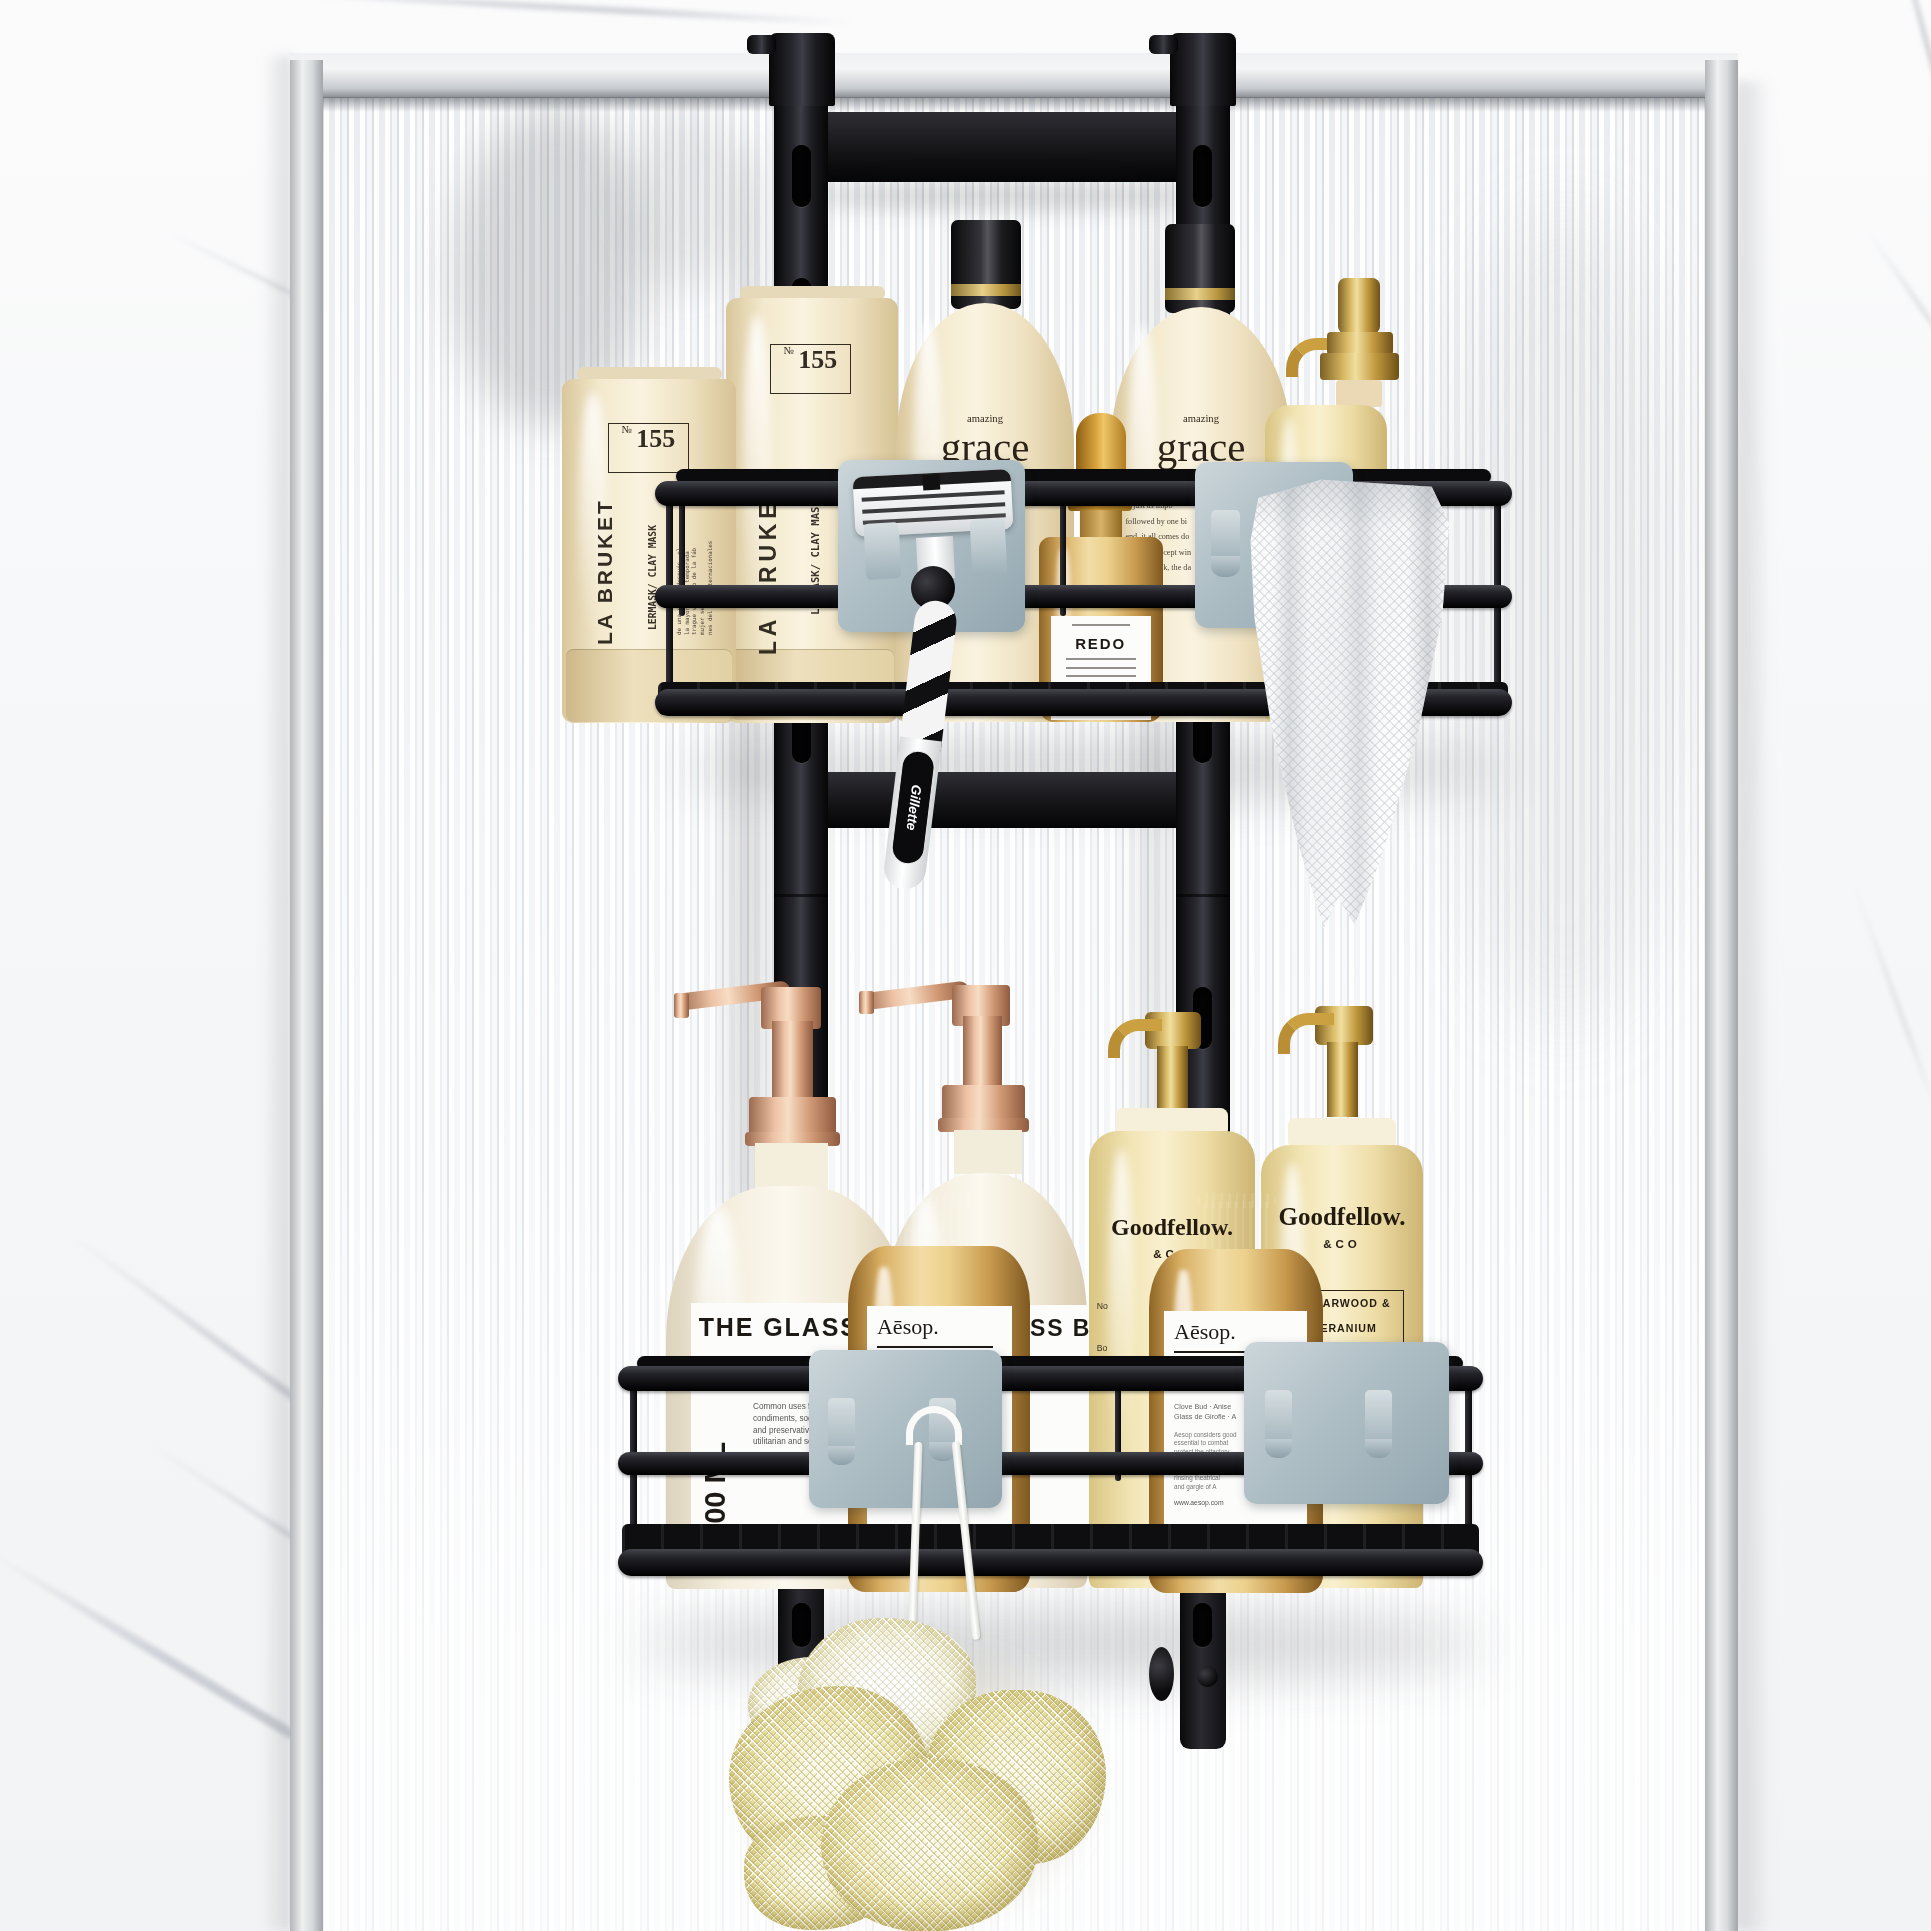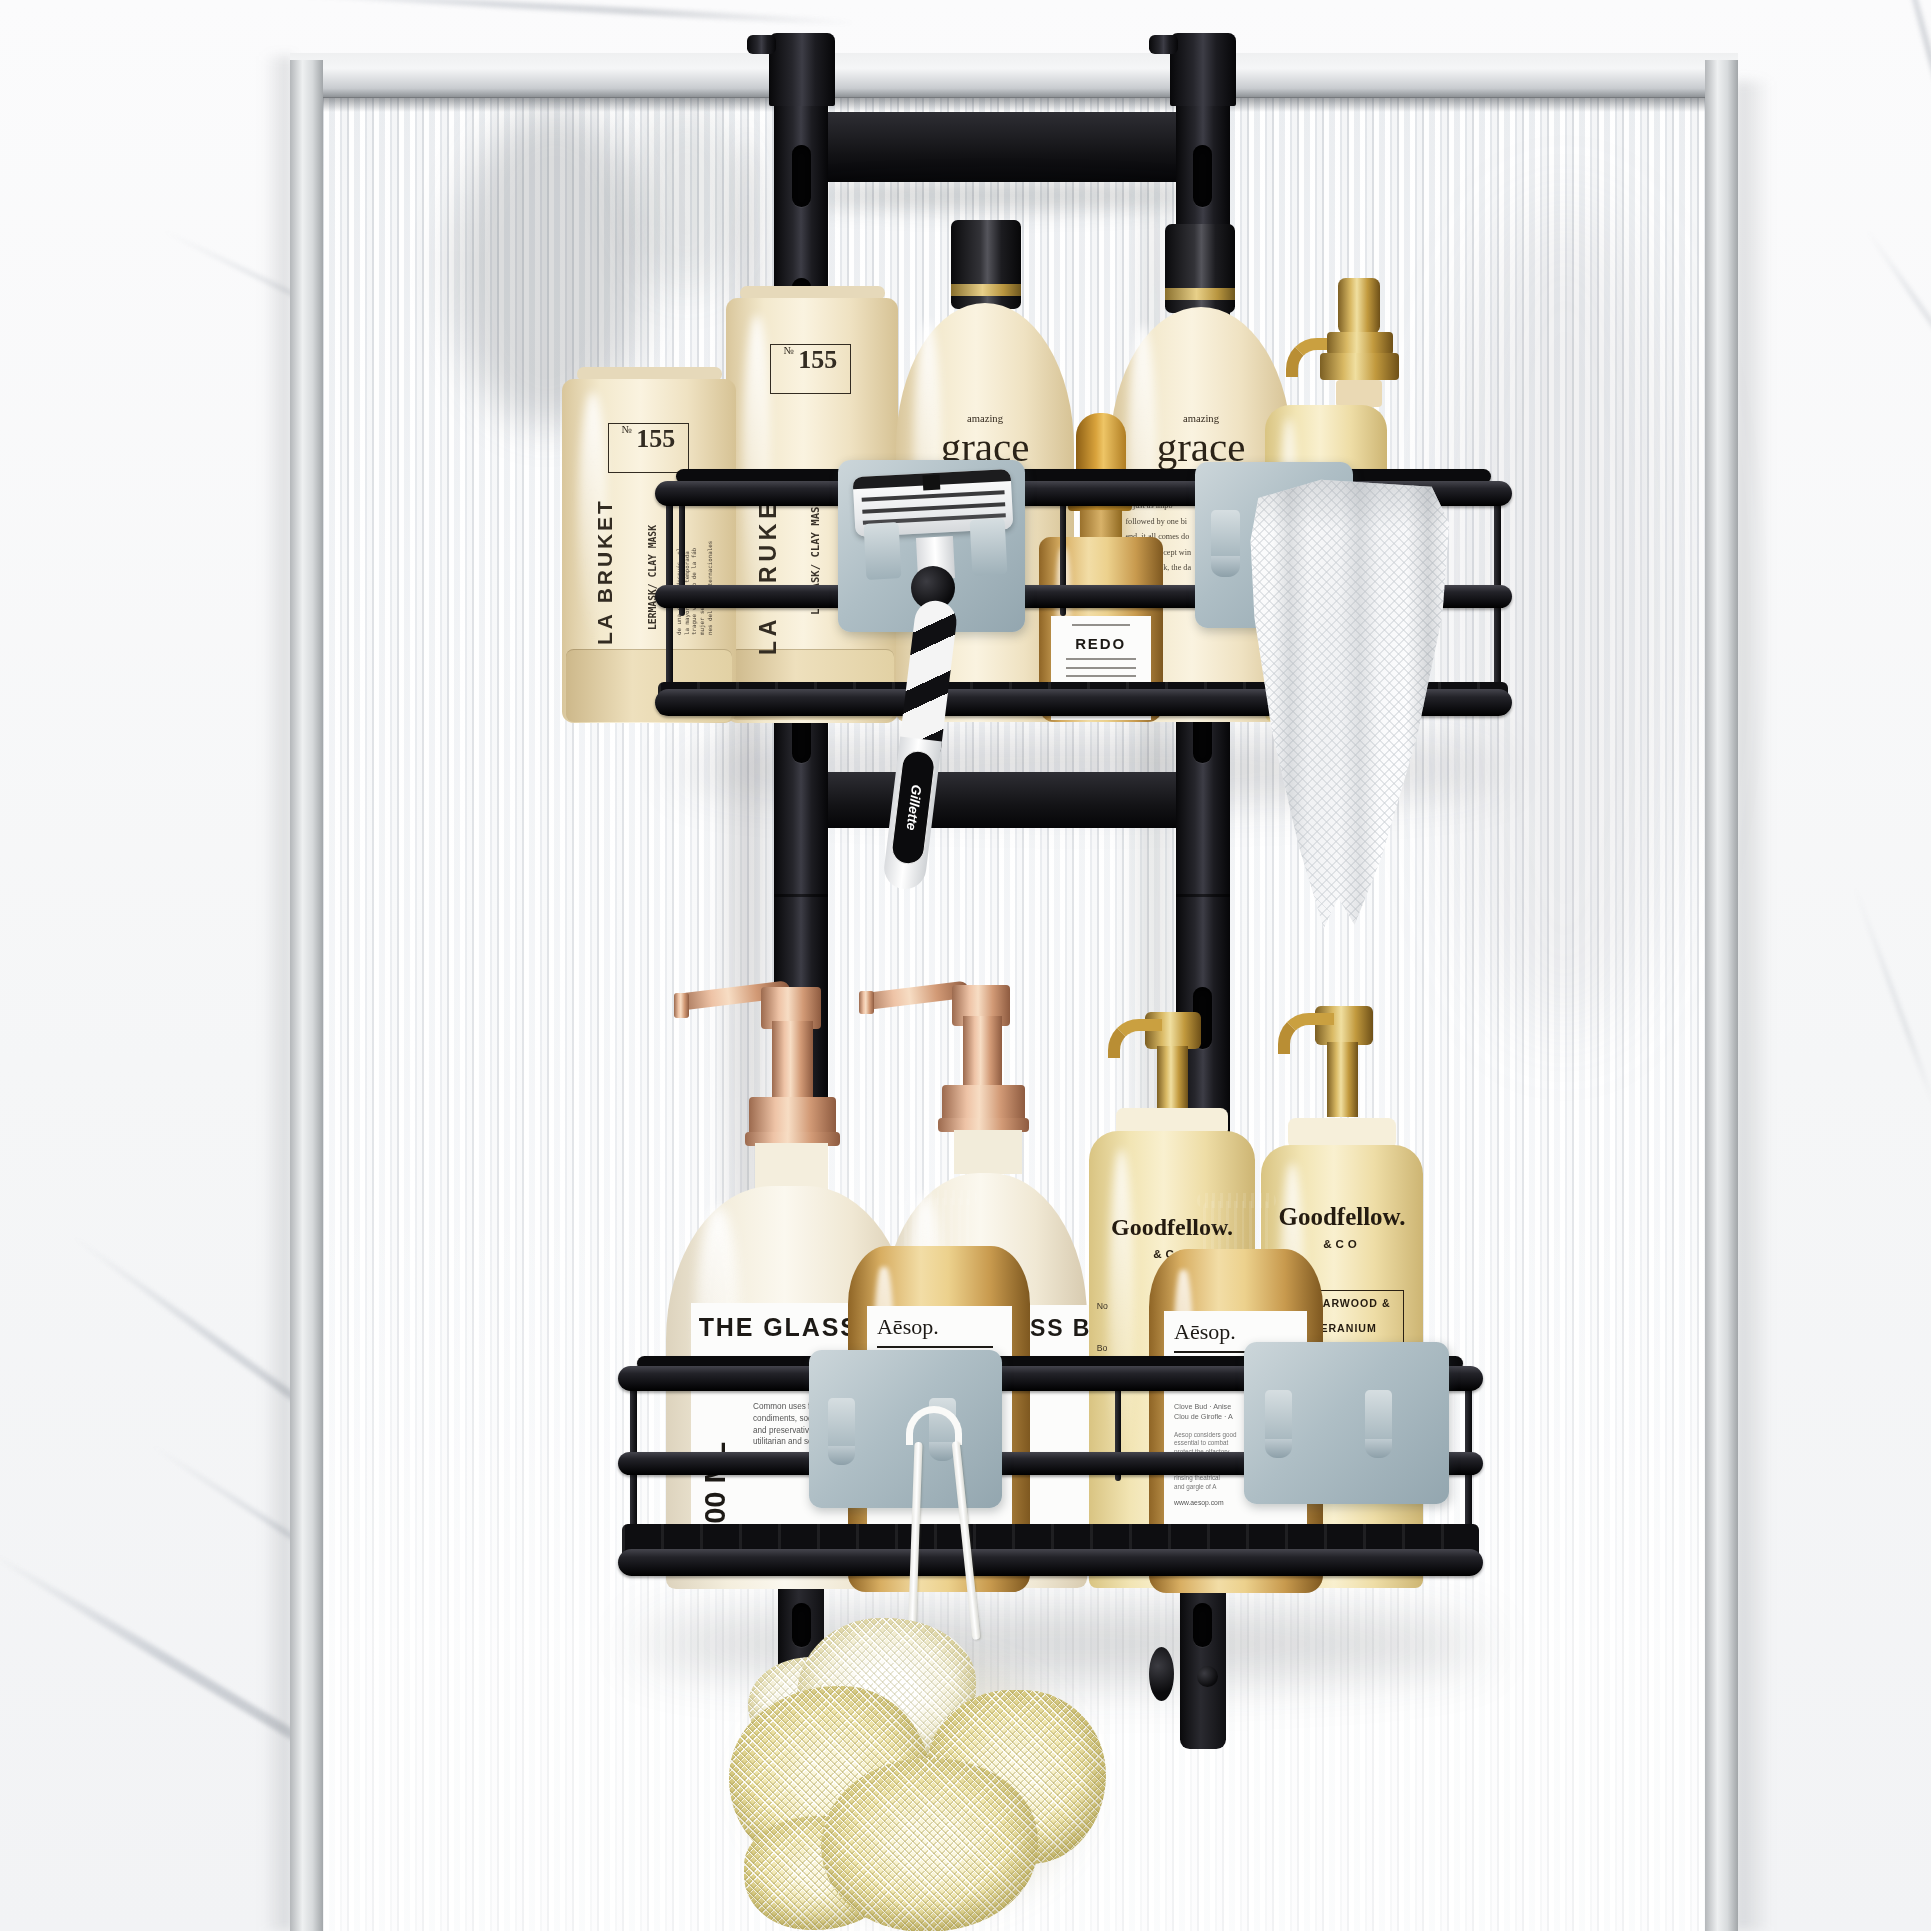--- a/index.html
+++ b/index.html
@@ -321,21 +321,21 @@
   <div class="abs" style="left:1149px;top:1193px;width:174px;height:400px;">
     <div class="abs blackcap ridges" style="left:48px;top:0;width:79px;height:15.4px;"></div>
     <div class="abs blackcap ridges" style="left:54px;top:7.7px;width:68px;height:56px;"></div>
     <div class="abs amber" style="left:0;top:56px;width:174px;height:344px;border-radius:39px 39px 17.4px 17.4px / 58px 58px 17.4px 17.4px;"></div>
     <div class="abs label" style="left:15.4px;top:118px;width:143px;height:238px;padding:7.7px 0 0 9.7px;">
       <div class="serif" style="font-size:22px;">Aēsop.</div>
       <div style="width:114px;height:1.9px;background:#1d1a16;margin:6.8px 0 7.7px 0;"></div>
       <div style="font-size:13.5px;font-weight:800;white-space:nowrap;">MOUTHWASH</div>
       <div style="font-size:12.6px;font-weight:800;white-space:nowrap;margin-top:1.9px;">BAIN DE BOUCHE</div>
       <div class="pre" style="font-size:7.2px;line-height:10.6px;color:#666;margin-top:9.7px;">Clove Bud · Anise
-Clou de Girofle · A</div>
+Glass de Girofle · A</div>
       <div class="pre" style="font-size:6.3px;line-height:8.7px;color:#777;margin-top:7.7px;">Aesop considers good
 essential to combat
 protect the olfactory
 And so, to pr
 of your liquid
 rinsing theatrical
 and gargle of A</div>
       <div style="font-size:6.8px;color:#555;margin-top:7.7px;">www.aesop.com</div>
     </div>
   </div>

